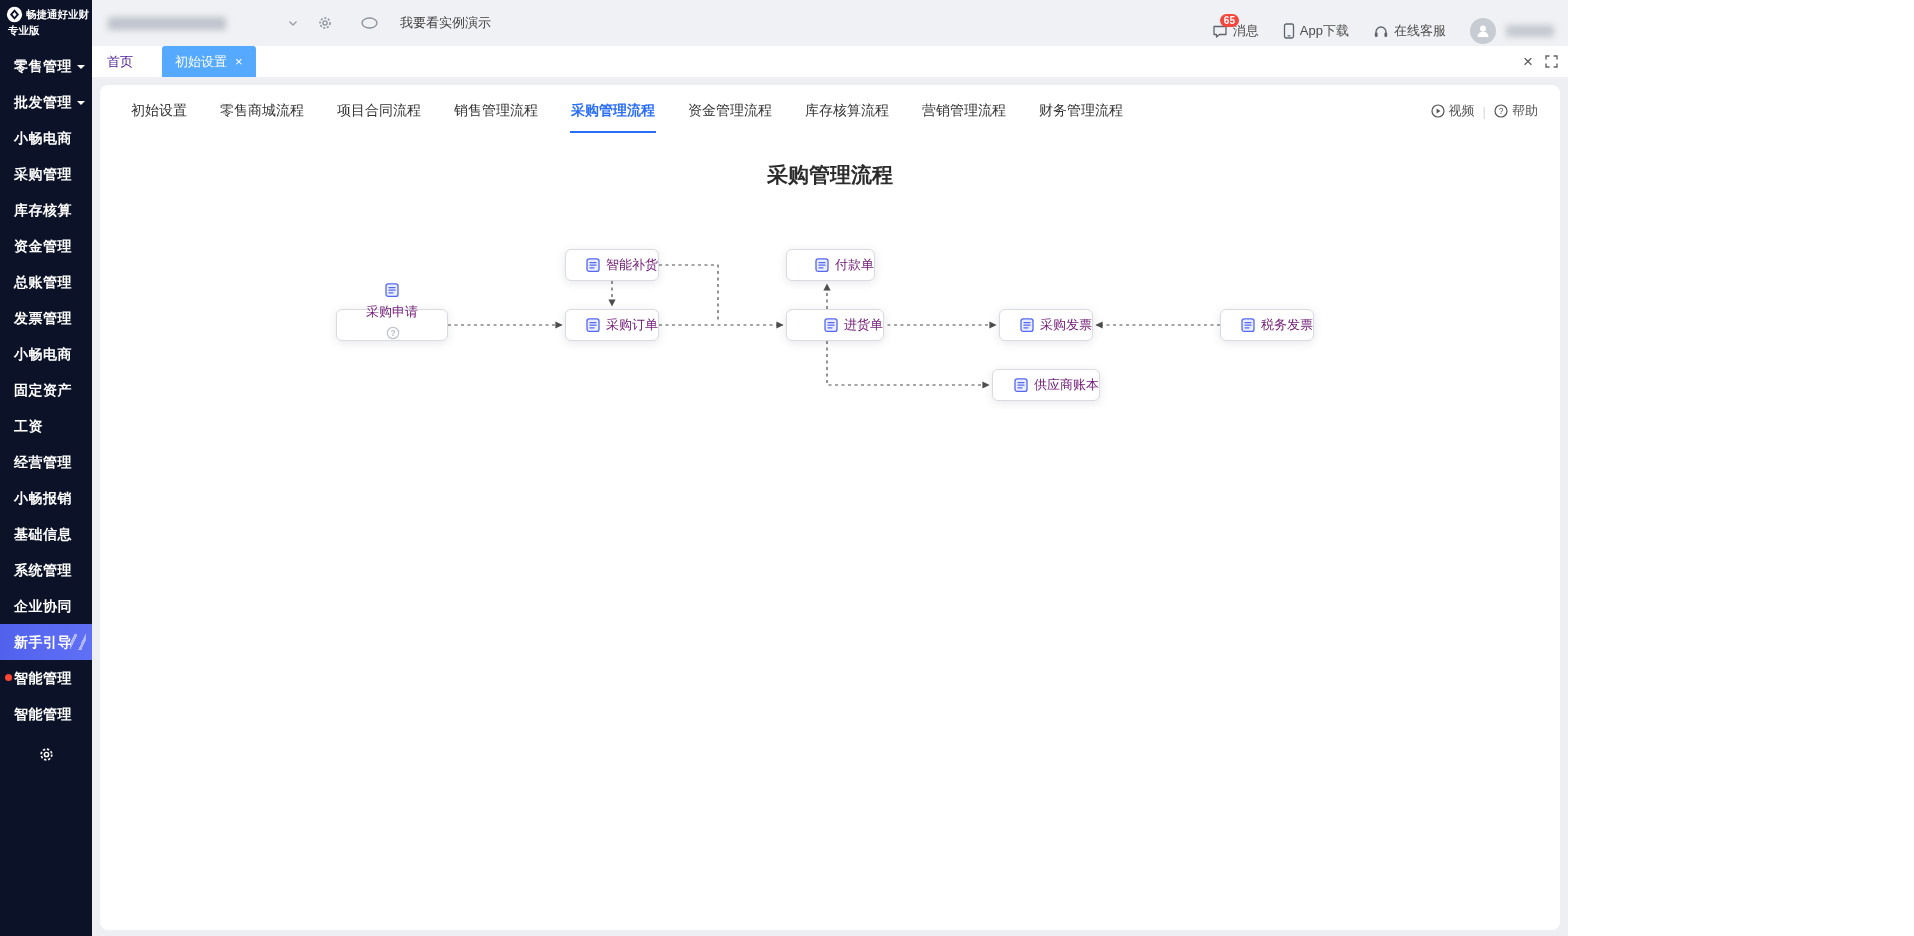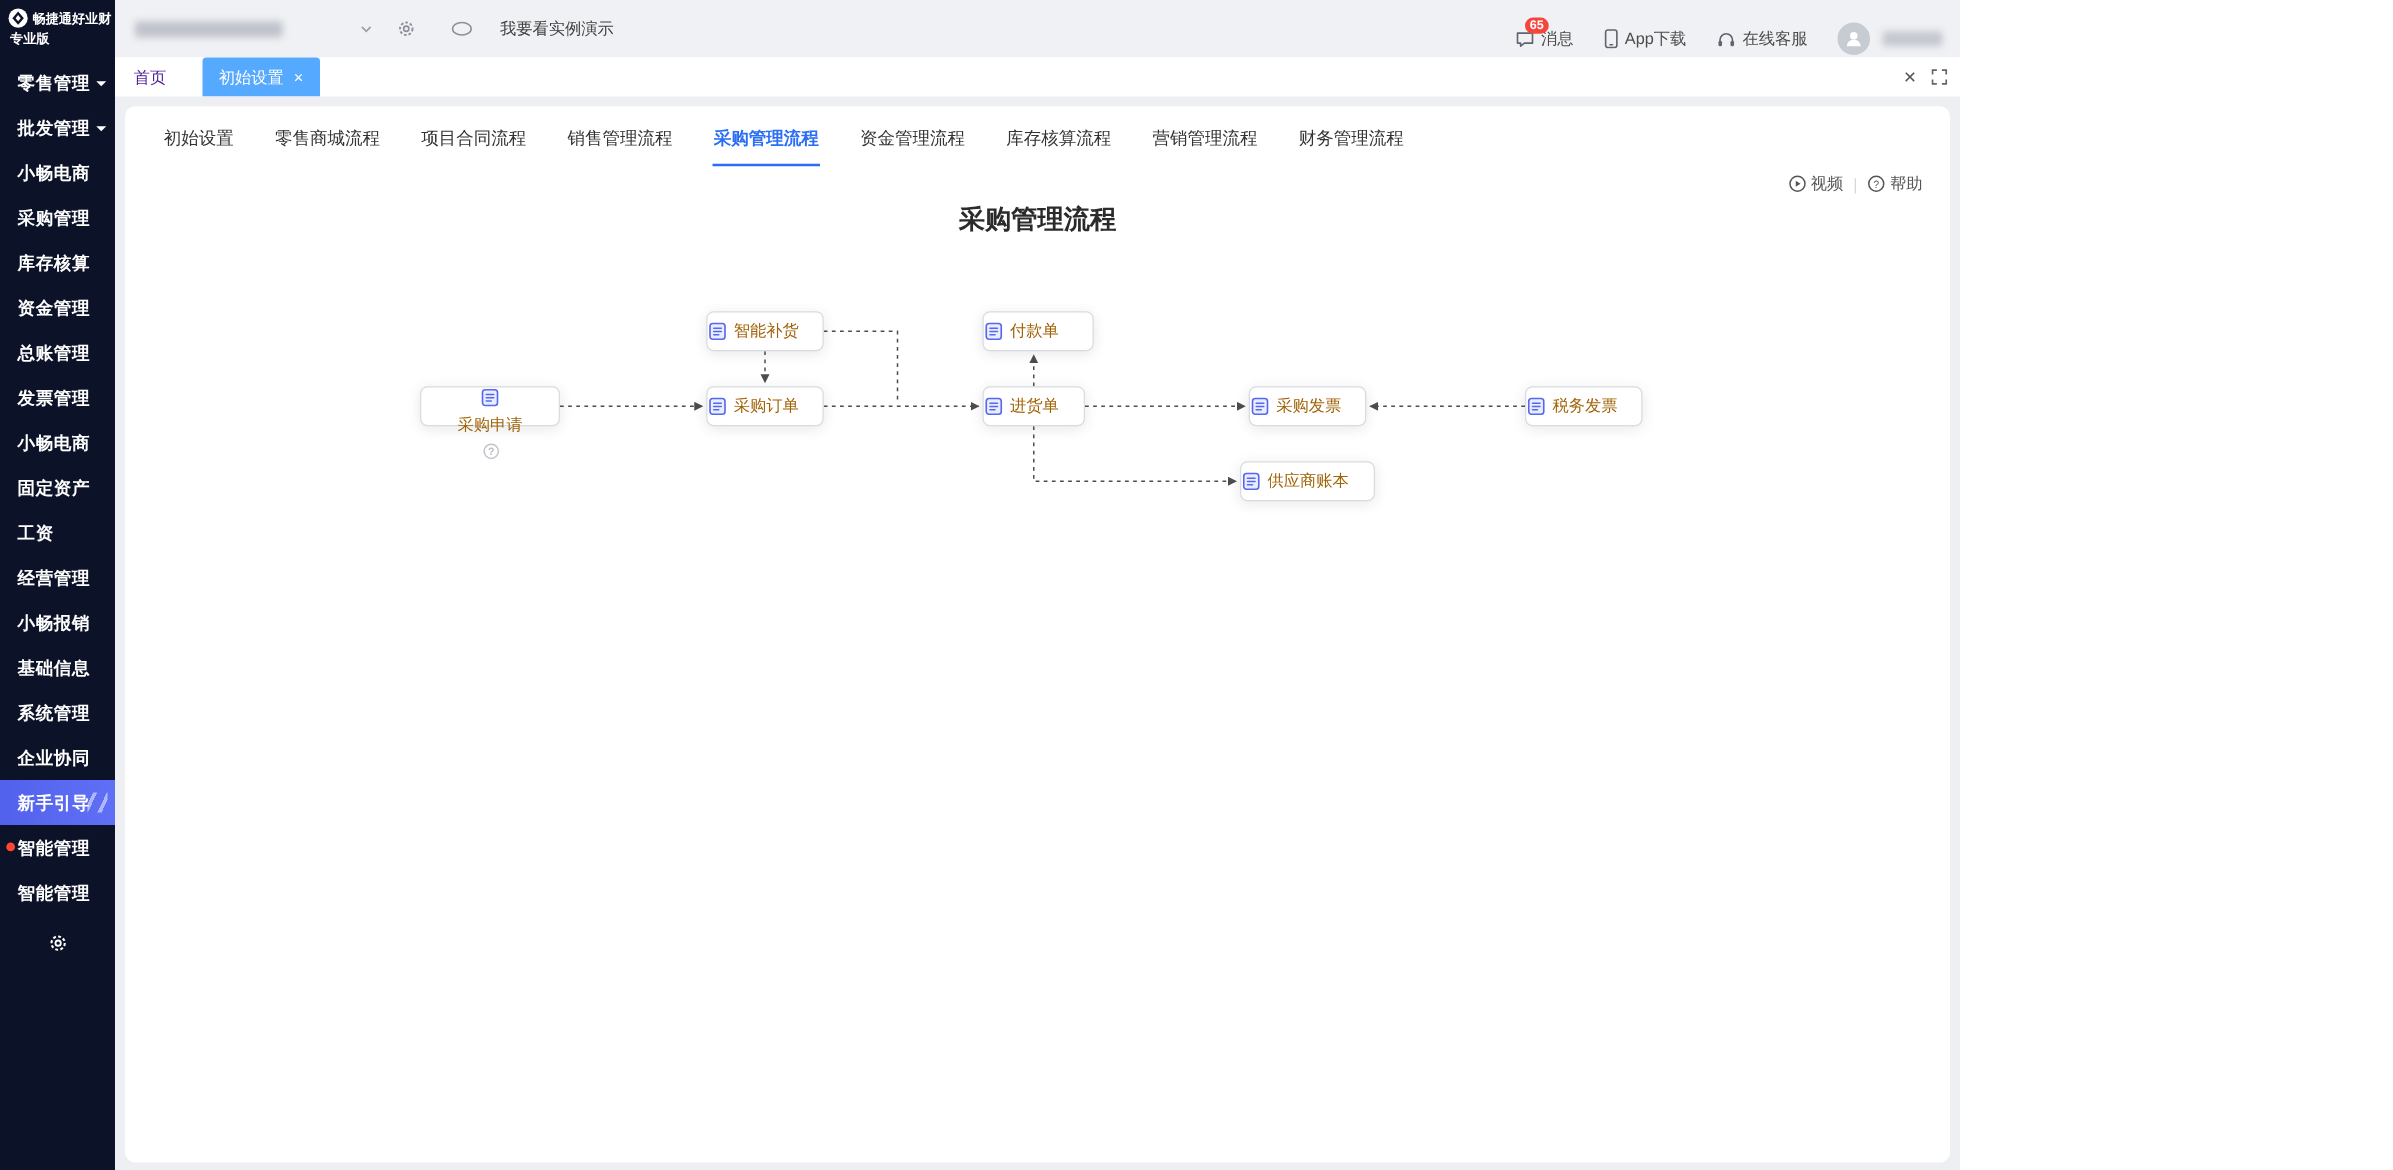--- a/index.html
+++ b/index.html
@@ -50,30 +50,30 @@
   .tr-close { font-size:17px; cursor:pointer; line-height:1; color:#555; }
   .tr-expand { cursor:pointer; display:flex; }
 
   .content-bg { height:859px; background:#edeff2; padding:8px 8px 0 8px; }
   .panel { position:relative; width:1460px; height:845px; background:#fff; border-radius:8px; }
 
   .panel-tabs-row { display:flex; justify-content:space-between; align-items:flex-start; padding:0 22px 0 30px; }
   .panel-tabs { display:flex; }
   .ptab { margin-right:31px; padding:17px 1px 11px; font-size:14px; color:#333; cursor:pointer; border-bottom:2px solid transparent; white-space:nowrap; }
   .ptab.active { color:#2a6ef5; border-bottom-color:#2a6ef5; font-weight:600; }
-  .panel-actions { display:flex; align-items:center; gap:8px; padding-top:17px; font-size:13px; color:#555;margin-top:36px; }
+  .panel-actions { display:flex; align-items:center; gap:8px; padding-top:17px; font-size:13px; color:#555; }
   .pa-item { display:flex; align-items:center; gap:4px; cursor:pointer; }
   .sep { color:#d6d8dc; }
 
   .flow-title { position:absolute; left:0; top:76px; width:100%; text-align:center; font-size:21px; font-weight:600; color:#2b2b2b; margin:0; }
   .edges { position:absolute; left:0; top:0; pointer-events:none; }
   #flow-nodes { position:absolute; left:0; top:0; width:100%; height:100%; pointer-events:none; }
   .fnode { position:absolute; height:32px; background:#fff; border:1px solid #d9dbe0; border-radius:6px;
-    box-shadow:0 2px 10px rgba(50,60,80,.12); display:flex; align-items:center; justify-content:flex-start; gap:5px;
-    font-size:13px; color:#a16207; cursor:pointer; pointer-events:auto; white-space:nowrap; }
+    box-shadow:0 2px 10px rgba(50,60,80,.12); display:flex; align-items:center; justify-content:flex-end; gap:5px;
+    font-size:13px; color:#701a75; cursor:pointer; pointer-events:auto; white-space:nowrap; }
   .ficon { width:16px; height:16px; flex:none; }
   .fhelp { width:14px; height:14px; flex:none; margin-left:1px; cursor:pointer; }
 </style>
 </head>
 <body>
 
 <div class="app">
 
   <aside class="sidebar">
     <div class="logo">
@@ -271,21 +271,21 @@
                 <text x="7" y="9.8" text-anchor="middle" font-size="8.5" font-weight="bold" fill="#b7bbc4">?</text>
               </svg>
             </div>
             <div class="fnode" style="left: 465px; top: 224px; width: 94px;">
               <svg class="ficon" viewBox="0 0 16 16">
                 <rect x="2" y="1.8" width="12" height="12.6" rx="2.2" fill="#e9edff" stroke="#5568ef" stroke-width="1.3"></rect>
                 <path d="M5 5.6h6M5 8.2h6M5 10.8h4" stroke="#5568ef" stroke-width="1.3" stroke-linecap="round" fill="none"></path>
               </svg>
               <span class="flabel">采购订单</span>
             </div>
-            <div class="fnode" style="left: 686px; top: 224px; width: 82px;">
+            <div class="fnode" style="left: 686px; top: 224px; width: 98px;">
               <svg class="ficon" viewBox="0 0 16 16">
                 <rect x="2" y="1.8" width="12" height="12.6" rx="2.2" fill="#e9edff" stroke="#5568ef" stroke-width="1.3"></rect>
                 <path d="M5 5.6h6M5 8.2h6M5 10.8h4" stroke="#5568ef" stroke-width="1.3" stroke-linecap="round" fill="none"></path>
               </svg>
               <span class="flabel">进货单</span>
             </div>
             <div class="fnode" style="left: 899px; top: 224px; width: 94px;">
               <svg class="ficon" viewBox="0 0 16 16">
                 <rect x="2" y="1.8" width="12" height="12.6" rx="2.2" fill="#e9edff" stroke="#5568ef" stroke-width="1.3"></rect>
                 <path d="M5 5.6h6M5 8.2h6M5 10.8h4" stroke="#5568ef" stroke-width="1.3" stroke-linecap="round" fill="none"></path>

